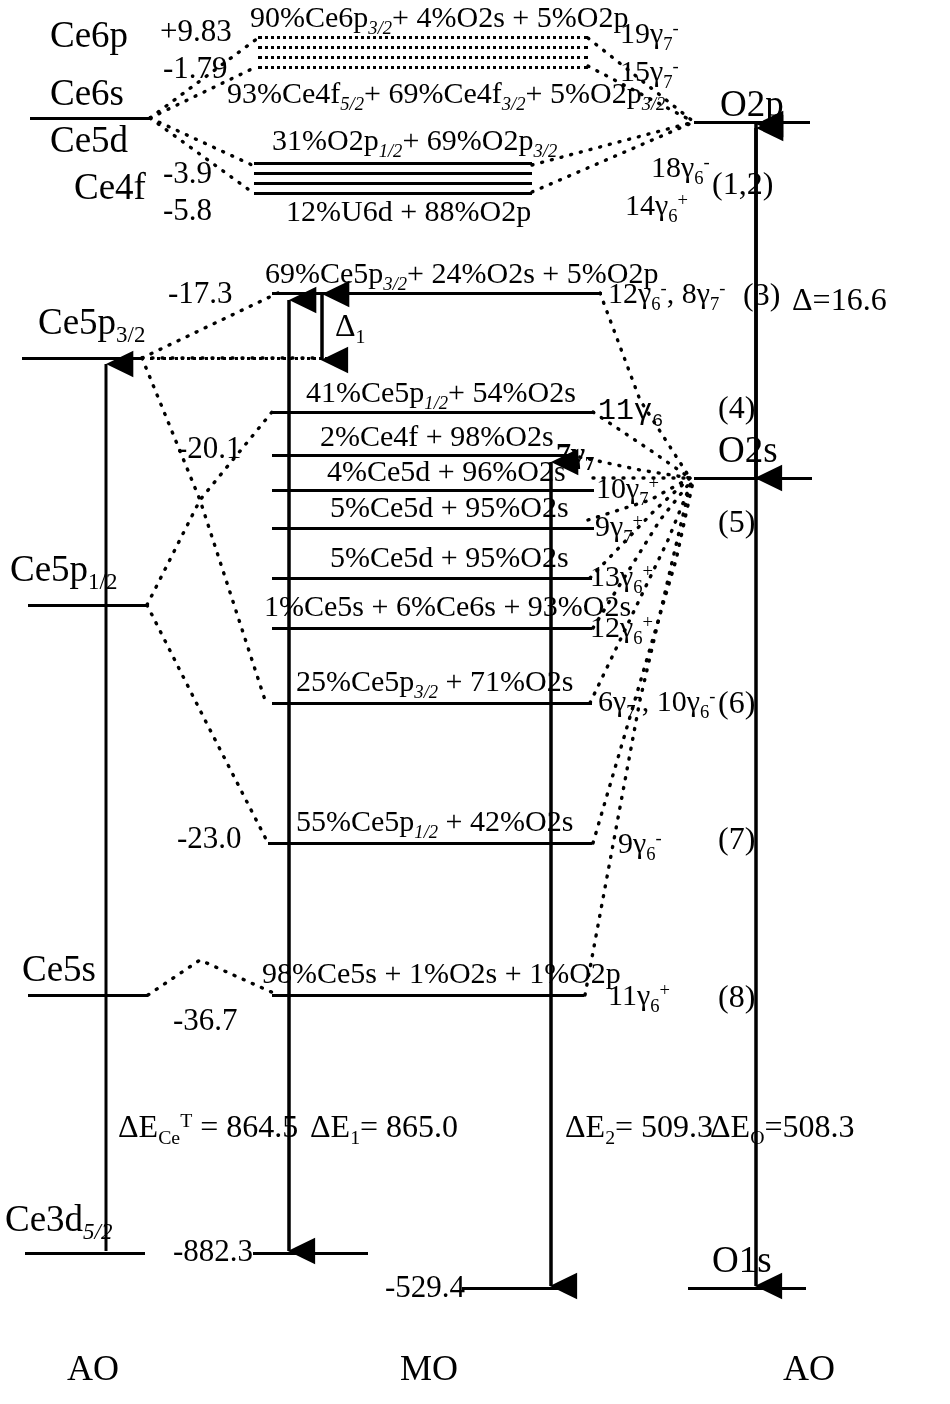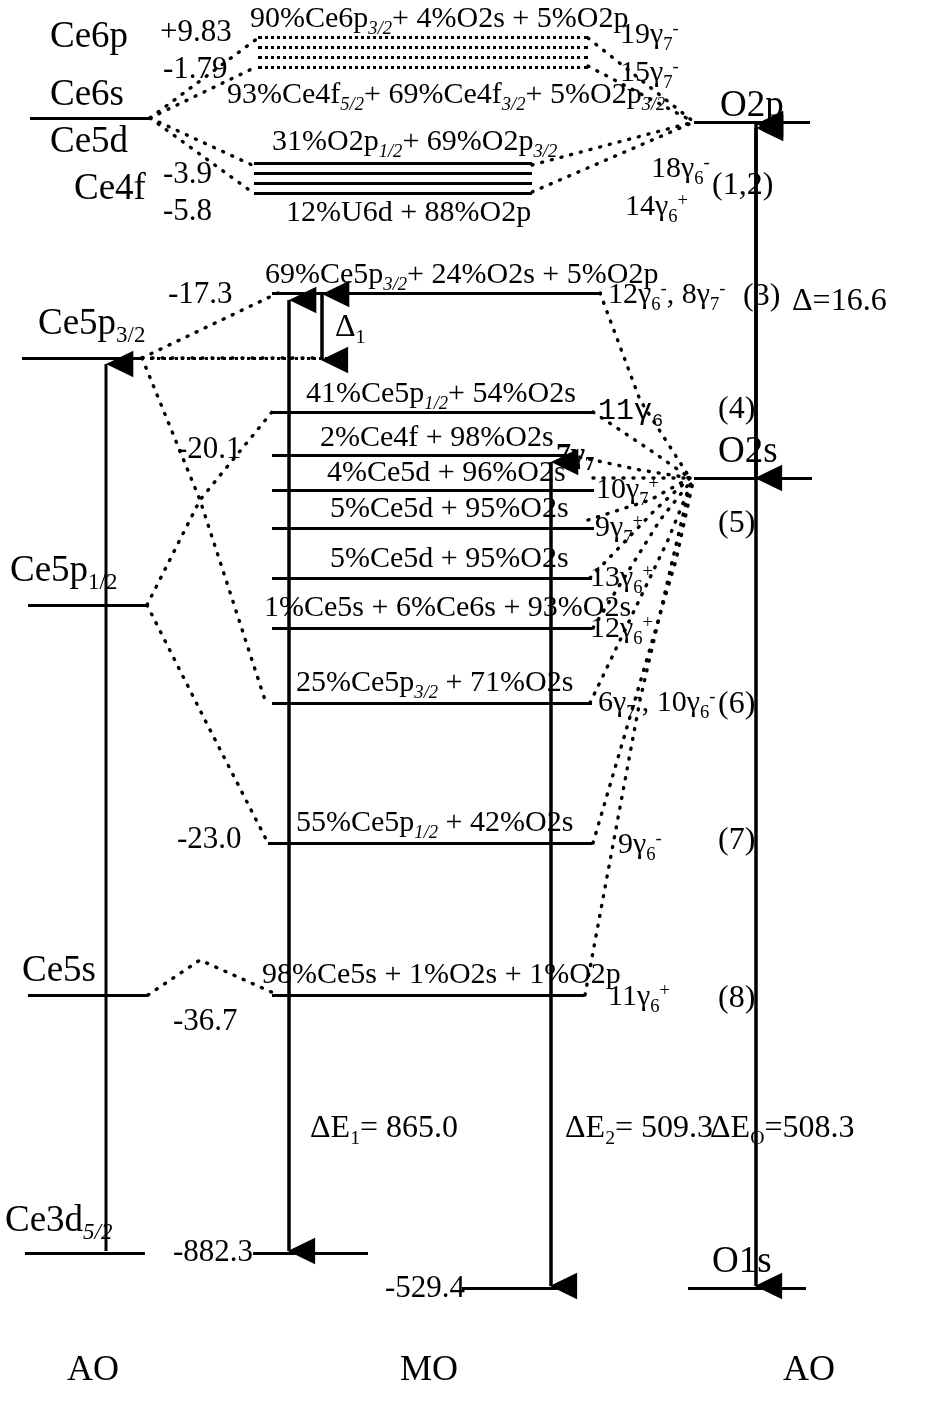--- a/index.html
+++ b/index.html
@@ -241,20 +241,23 @@
   <div class="t" style="left:718px;top:505px;font-size:32px;">(5)</div>
   <div class="t" style="left:718px;top:686px;font-size:32px;">(6)</div>
   <div class="t" style="left:718px;top:822px;font-size:32px;">(7)</div>
   <div class="t" style="left:718px;top:980px;font-size:32px;">(8)</div>
 
   <div class="t" style="left:335px;top:309px;font-size:32px;">
     <span>Δ</span><span class="sub">1</span>
   </div>
   <div class="t" style="left:792px;top:283px;font-size:32px;">Δ=16.6</div>
 
+  <div class="t" style="left:118px;top:1110px;font-size:32px;">
+    <span>ΔE</span><span class="sub">Ce</span><span class="sup">T</span>&nbsp;<span>= 864.5</span>
+  </div>
   <div class="t" style="left:310px;top:1110px;font-size:32px;">
     <span>ΔE</span><span class="sub">1</span><span>= 865.0</span>
   </div>
   <div class="t" style="left:565px;top:1110px;font-size:32px;">
     <span>ΔE</span><span class="sub">2</span><span>= 509.3</span>
   </div>
   <div class="t" style="left:710px;top:1110px;font-size:32px;">
     <span>ΔE</span><span class="sub">O</span><span>=508.3</span>
   </div>
 

